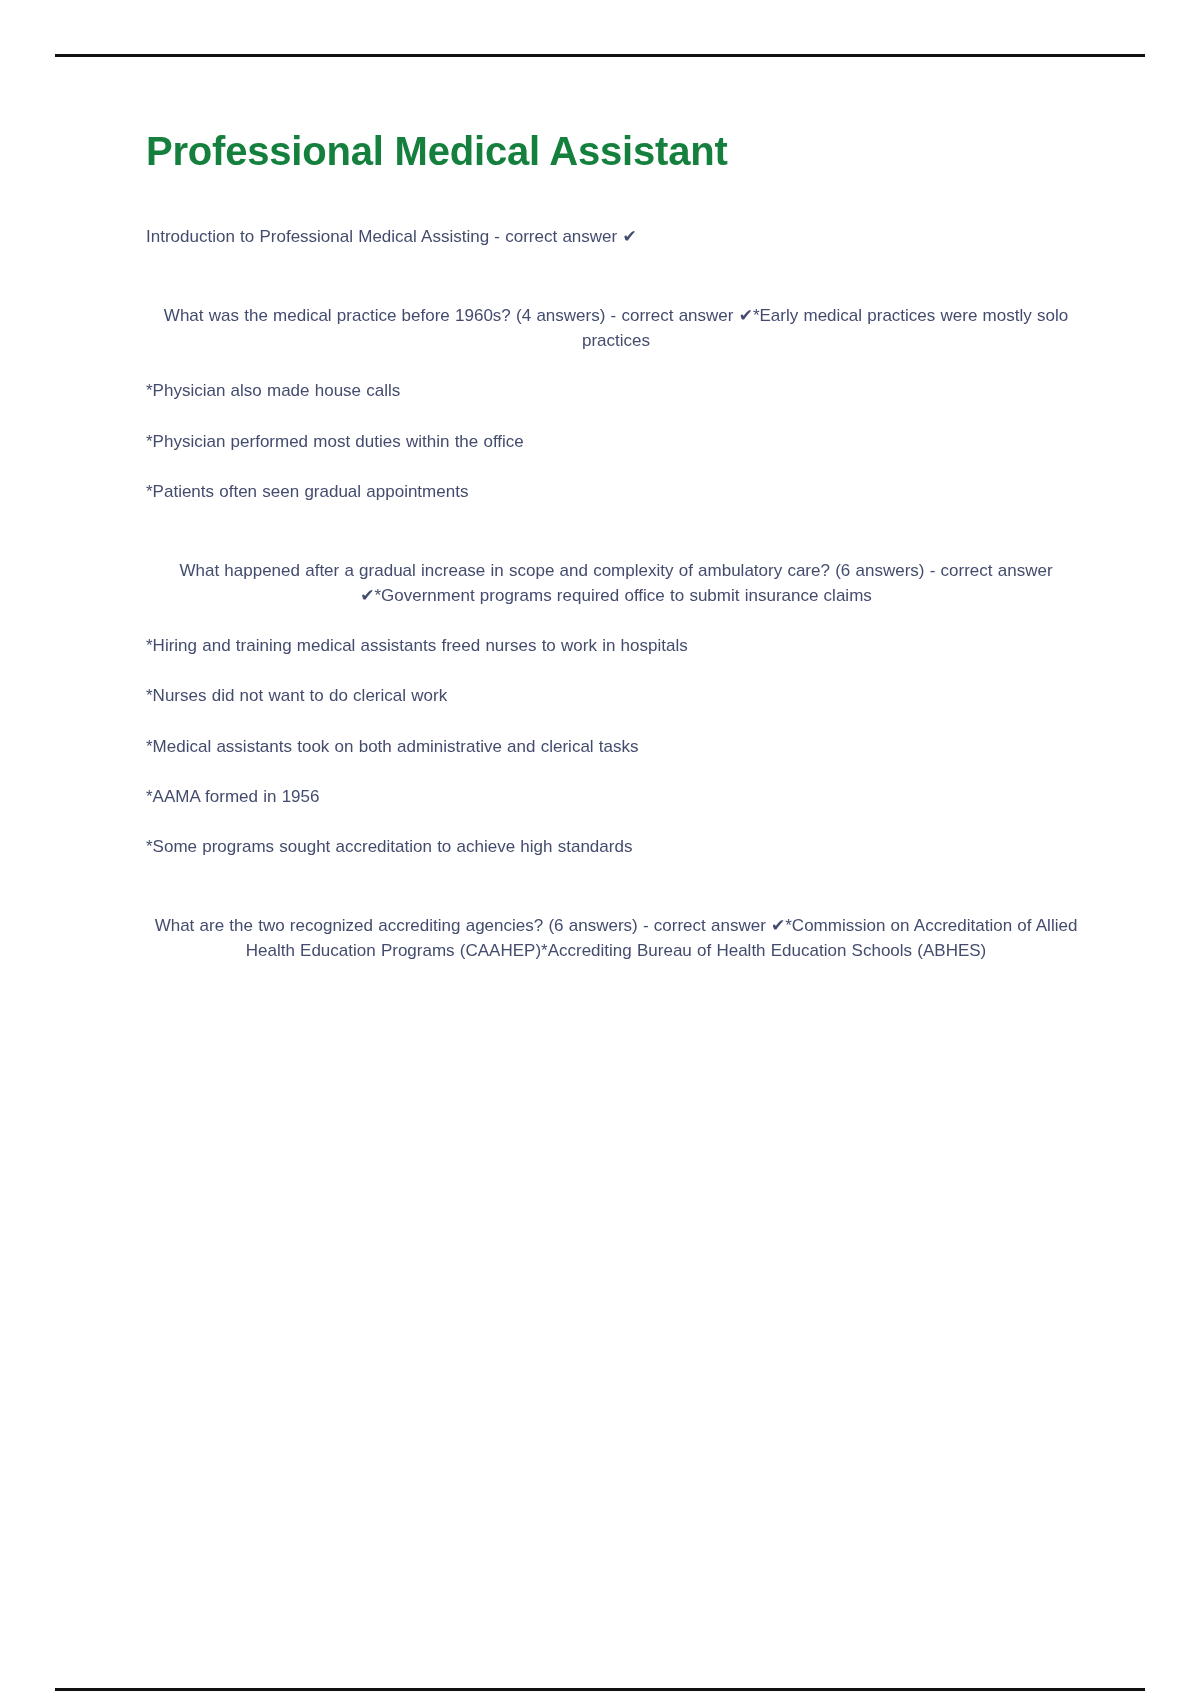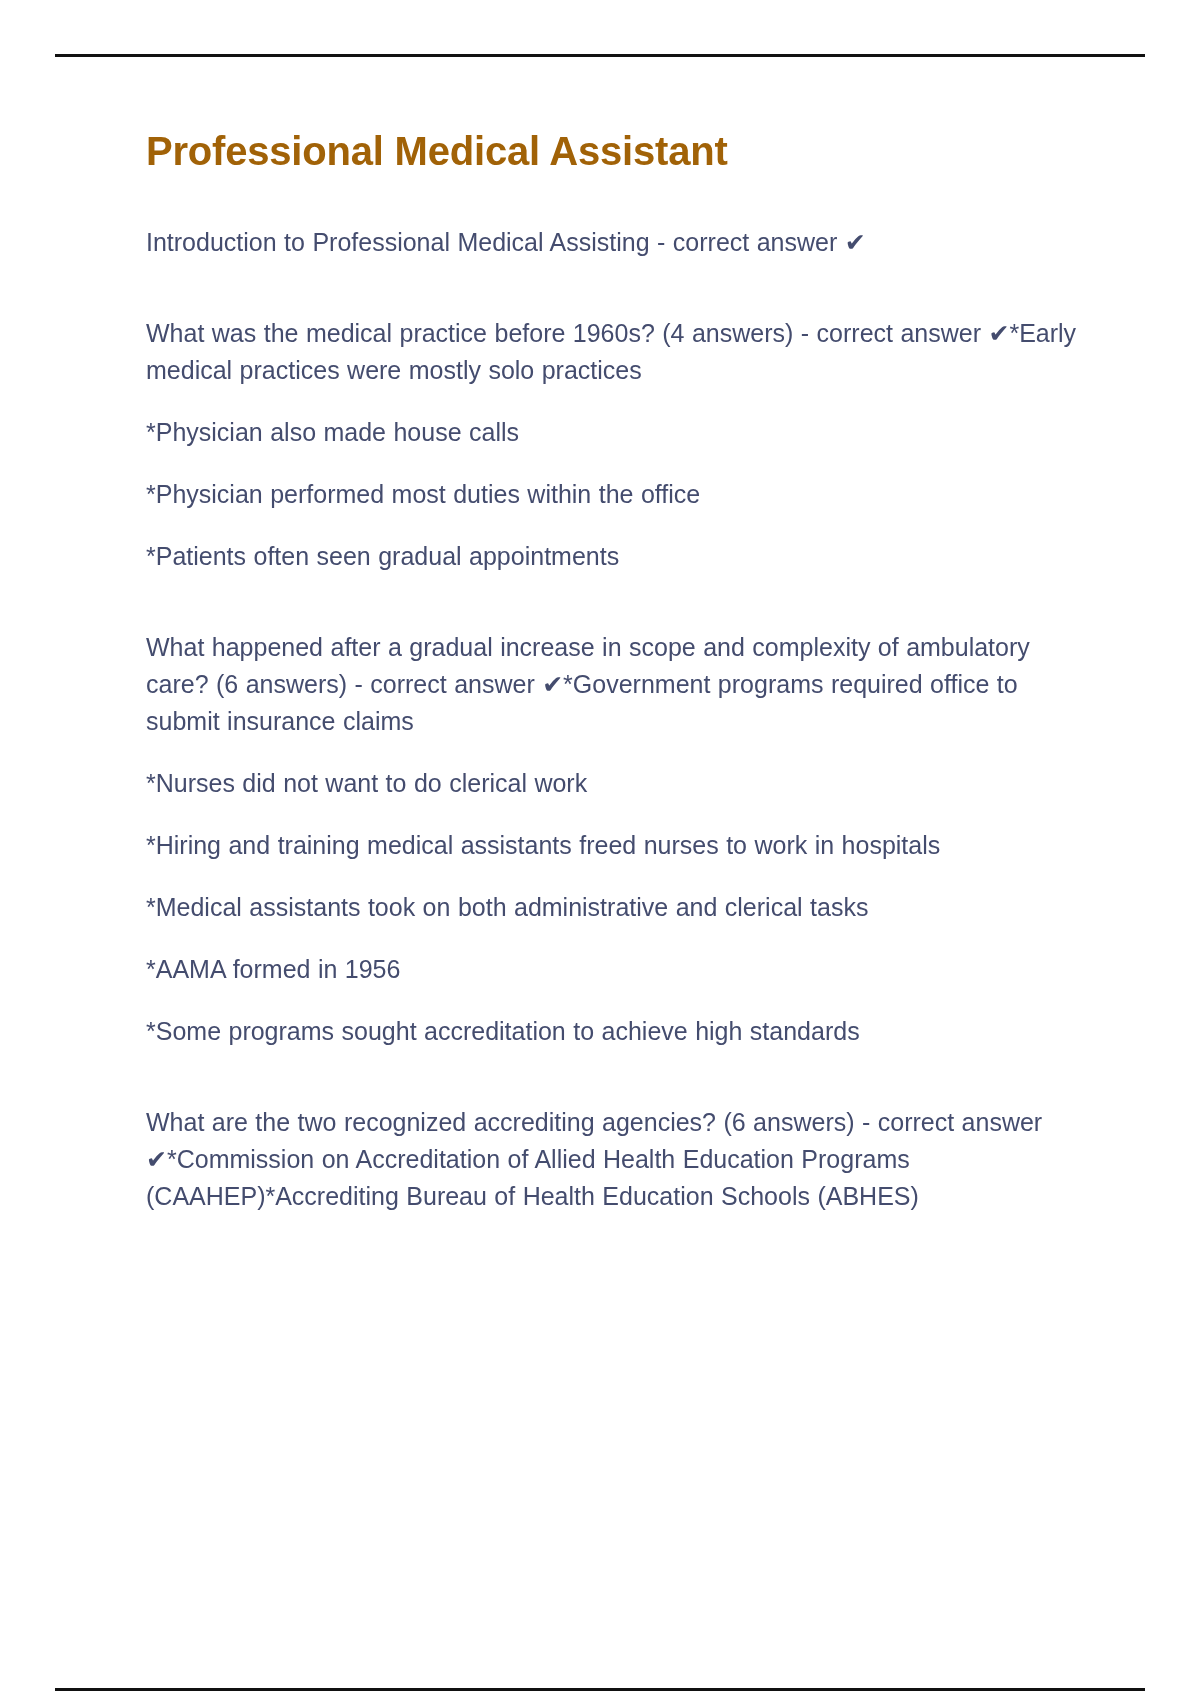--- a/index.html
+++ b/index.html
@@ -36,35 +36,36 @@
     position: absolute;
     left: 146px;
     top: 128px;
     width: 940px;
   }
 
   .doc-title {
     font-size: 40px;
     font-weight: bold;
     line-height: 1.15;
-    color: #a16207;
+    color: #15803d;
     letter-spacing: -0.2px;
     margin: 0 0 50px 0;
   }
 
   .para {
-    font-size: 25px;
+    font-size: 17px;
     line-height: 1.48;
     color: #444c6e;
     margin: 0 0 25px 0;
     word-spacing: 0.5px;
   }
 
   .para.gap-before {
     margin-top: 54px;
+    text-align: center;
   }
 </style>
 </head>
 <body>
 
 <div class="page">
 
   <div class="rule top"></div>
 
   <div class="content">
@@ -77,23 +78,23 @@
 
     <p class="para">*Physician also made house calls</p>
 
     <p class="para">*Physician performed most duties within the office</p>
 
     <p class="para">*Patients often seen gradual appointments</p>
 
     <p class="para gap-before">What happened after a gradual increase in scope and complexity of ambulatory care? (6 answers) - correct  answer  ✔*Government programs required office to submit insurance claims</p>
 
 
+    <p class="para">*Hiring and training medical assistants freed nurses to work in hospitals</p>
+
     <p class="para">*Nurses did not want to do clerical work</p>
-
-    <p class="para">*Hiring and training medical assistants freed nurses to work in hospitals</p>
 
     <p class="para">*Medical assistants took on both administrative and clerical tasks</p>
 
     <p class="para">*AAMA formed in 1956</p>
 
 
     <p class="para">*Some programs sought accreditation to achieve high standards</p>
 
     <p class="para gap-before">What are the two recognized accrediting agencies? (6 answers) - correct answer  ✔*Commission on Accreditation of Allied Health Education Programs (CAAHEP)*Accrediting Bureau of Health Education Schools (ABHES)</p>
 

